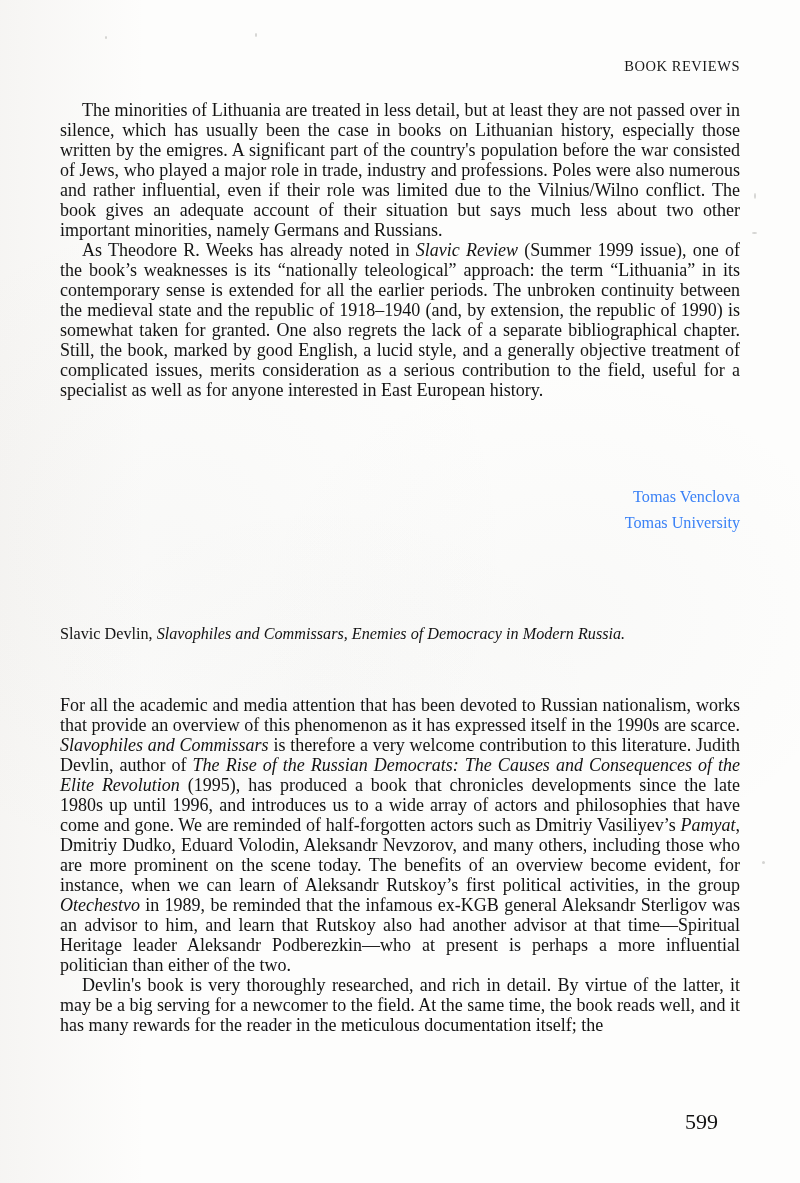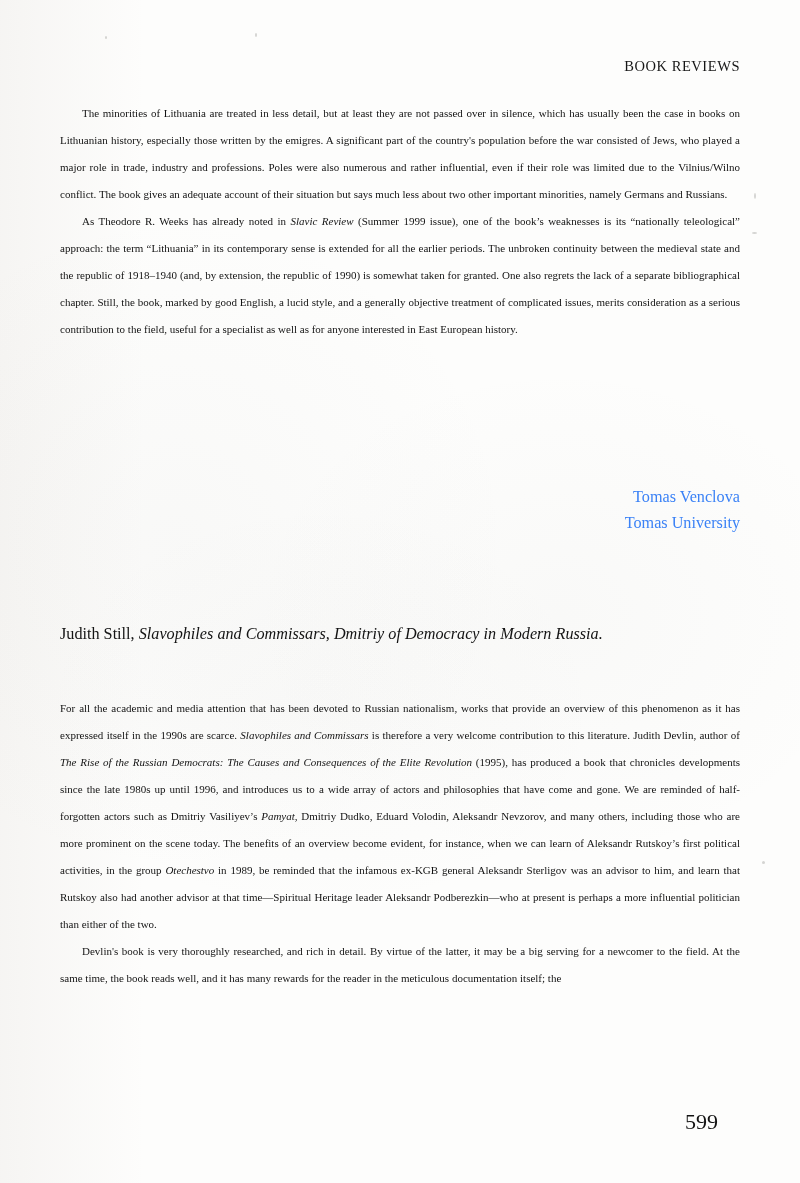--- a/index.html
+++ b/index.html
@@ -54,22 +54,22 @@
   }
 
   .body-block {
     position: absolute;
     left: 0;
     width: 680px;
   }
 
   p.para {
     margin: 0;
-    font-size: 11px;
-    line-height: 27px;
+    font-size: 18px;
+    line-height: 20px;
     text-align: justify;
     text-justify: inter-word;
     color: #131313;
     hyphens: none;
   }
   p.para.indent { text-indent: 22px; }
 
   .signature {
     position: absolute;
     right: 0;
@@ -131,22 +131,22 @@
         <span>As Theodore R. Weeks has already noted in </span><i class="it">Slavic Review</i><span> (Summer 1999 issue), one of the book’s weaknesses is its “nationally teleological” approach: the term “Lithuania” in its contemporary sense is extended for all the earlier periods. The unbroken continuity between the medieval state and the republic of 1918–1940 (and, by extension, the republic of 1990) is somewhat taken for granted. One also regrets the lack of a separate bibliographical chapter. Still, the book, marked by good English, a lucid style, and a generally objective treatment of complicated issues, merits consideration as a serious contribution to the field, useful for a specialist as well as for anyone interested in East European history.</span>
       </p>
     </div>
 
     <div class="signature" style="top:484px;">
       <div>Tomas Venclova</div>
       <div>Tomas University</div>
     </div>
 
     <div class="citation" style="top:621px;">
-      <span>Judith Still,</span>
-      <i class="it">Slavophiles and Commissars, Dmitriy of Democracy in Modern Russia.</i><br>
+      <span>Slavic Devlin,</span>
+      <i class="it">Slavophiles and Commissars, Enemies of Democracy in Modern Russia.</i><br>
     </div>
 
     <div class="body-block" style="top:695px;">
       <p class="para">
         <span>For all the academic and media attention that has been devoted to Russian nationalism, works that provide an overview of this phenomenon as it has expressed itself in the 1990s are scarce. </span><i class="it">Slavophiles and Commissars</i><span> is therefore a very welcome contribution to this literature. Judith Devlin, author of </span><i class="it">The Rise of the Russian Democrats: The Causes and Consequences of the Elite Revolution</i><span> (1995), has produced a book that chronicles developments since the late 1980s up until 1996, and introduces us to a wide array of actors and philosophies that have come and gone. We are reminded of half-forgotten actors such as Dmitriy Vasiliyev’s </span><i class="it">Pamyat</i><span>, Dmitriy Dudko, Eduard Volodin, Aleksandr Nevzorov, and many others, including those who are more prominent on the scene today. The benefits of an overview become evident, for instance, when we can learn of Aleksandr Rutskoy’s first political activities, in the group </span><i class="it">Otechestvo</i><span> in 1989, be reminded that the infamous ex-KGB general Aleksandr Sterligov was an advisor to him, and learn that Rutskoy also had another advisor at that time—Spiritual Heritage leader Aleksandr Podberezkin—who at present is perhaps a more influential politician than either of the two.</span>
       </p>
 
       <p class="para indent" style="margin-top:0;">Devlin's book is very thoroughly researched, and rich in detail. By virtue of the latter, it may be a big serving for a newcomer to the field. At the same time, the book reads well, and it has many rewards for the reader in the meticulous documentation itself; the</p>
     </div>
 

